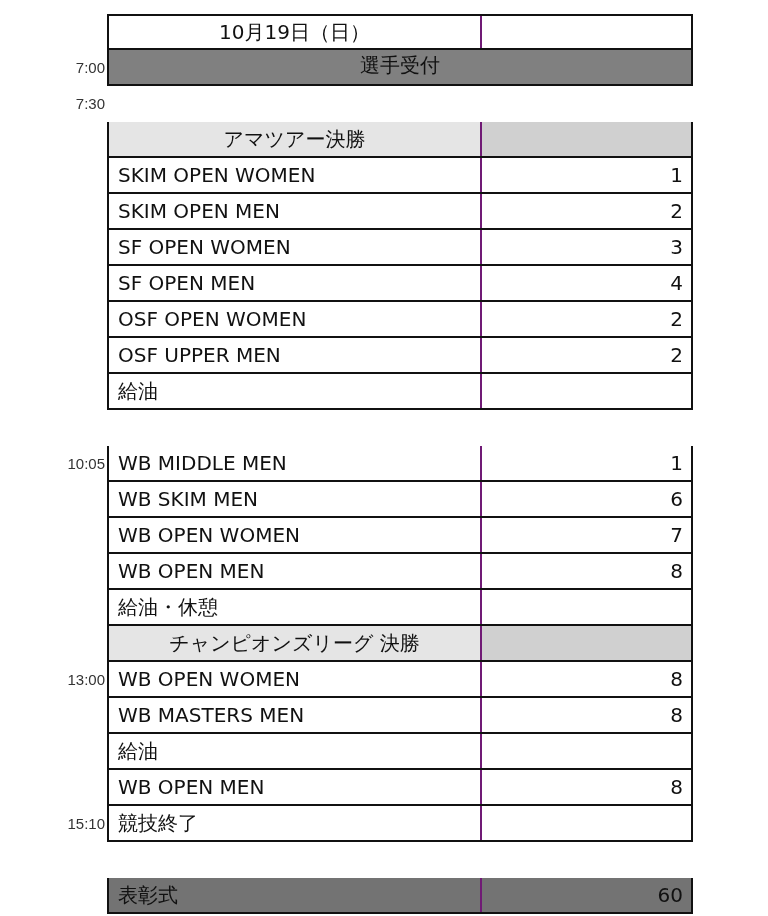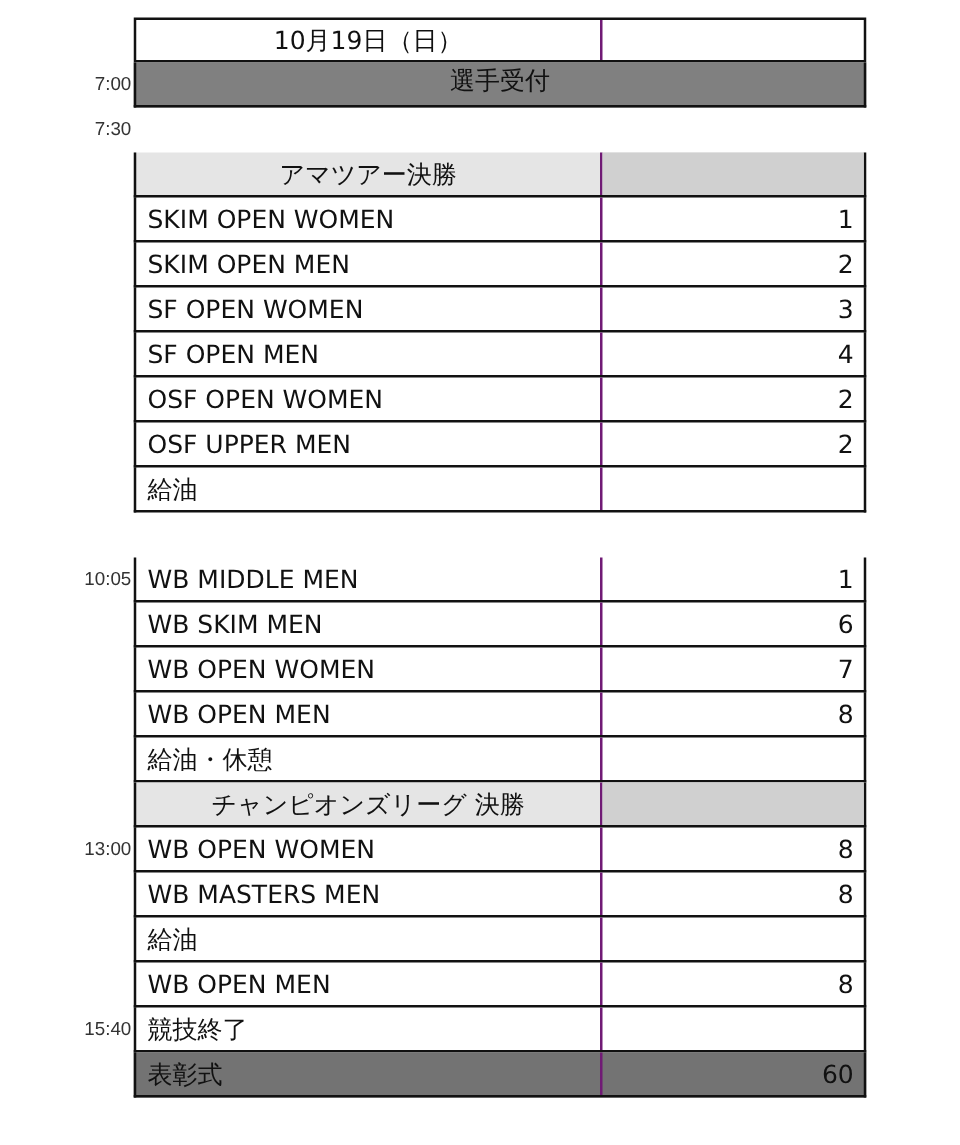--- a/index.html
+++ b/index.html
@@ -13,21 +13,21 @@
   .cells { position: absolute; left: 107px; top: 0; width: 586px; height: 36px;
            box-sizing: border-box; border-left: 2px solid #111; border-right: 2px solid #111;
            border-bottom: 2px solid #111; display: flex; }
   .row.first .cells { border-top: 2px solid #111; height: 36px; }
   .c-main { width: 373px; box-sizing: border-box; border-right: 2px solid #701a75;
             padding-left: 9px; font-size: 20px; line-height: 34px; white-space: nowrap; overflow: hidden; }
   .c-num { flex: 1; text-align: right; padding-right: 8px; font-size: 20px; line-height: 34px; }
   .center { text-align: center; padding-left: 0; }
   .merged .c-main { width: 100%; border-right: none; text-align: center; padding-left: 0; }
   .dark .cells { background: #808080; font-family: Liberation Mono, monospace; }
-  .darker .cells { background: #737373; }
+  .darker .cells { background: #737373; margin-top: 36px; }
   .light .cells { background: #e5e5e5; }
   .light .c-num { background: #d0d0d0; }
   .row.first .c-main, .row.first .c-num { line-height: 32px; }
 </style>
 </head>
 <body>
 
 <div class="sheet">
   <div class="row first">
     <div class="time"></div>
@@ -168,21 +168,21 @@
         </div>
       </div>
       <div class="row ">
         <div class="time"></div>
         <div class="cells">
           <div class="c-main">WB OPEN MEN</div>
           <div class="c-num">8</div>
         </div>
       </div>
       <div class="row ">
-        <div class="time">15:40</div>
+        <div class="time">15:10</div>
         <div class="cells">
           <div class="c-main">競技終了</div>
           <div class="c-num"></div>
         </div>
       </div>
       <div class="row darker">
         <div class="time"></div>
         <div class="cells">
           <div class="c-main">表彰式</div>
           <div class="c-num">60</div>

